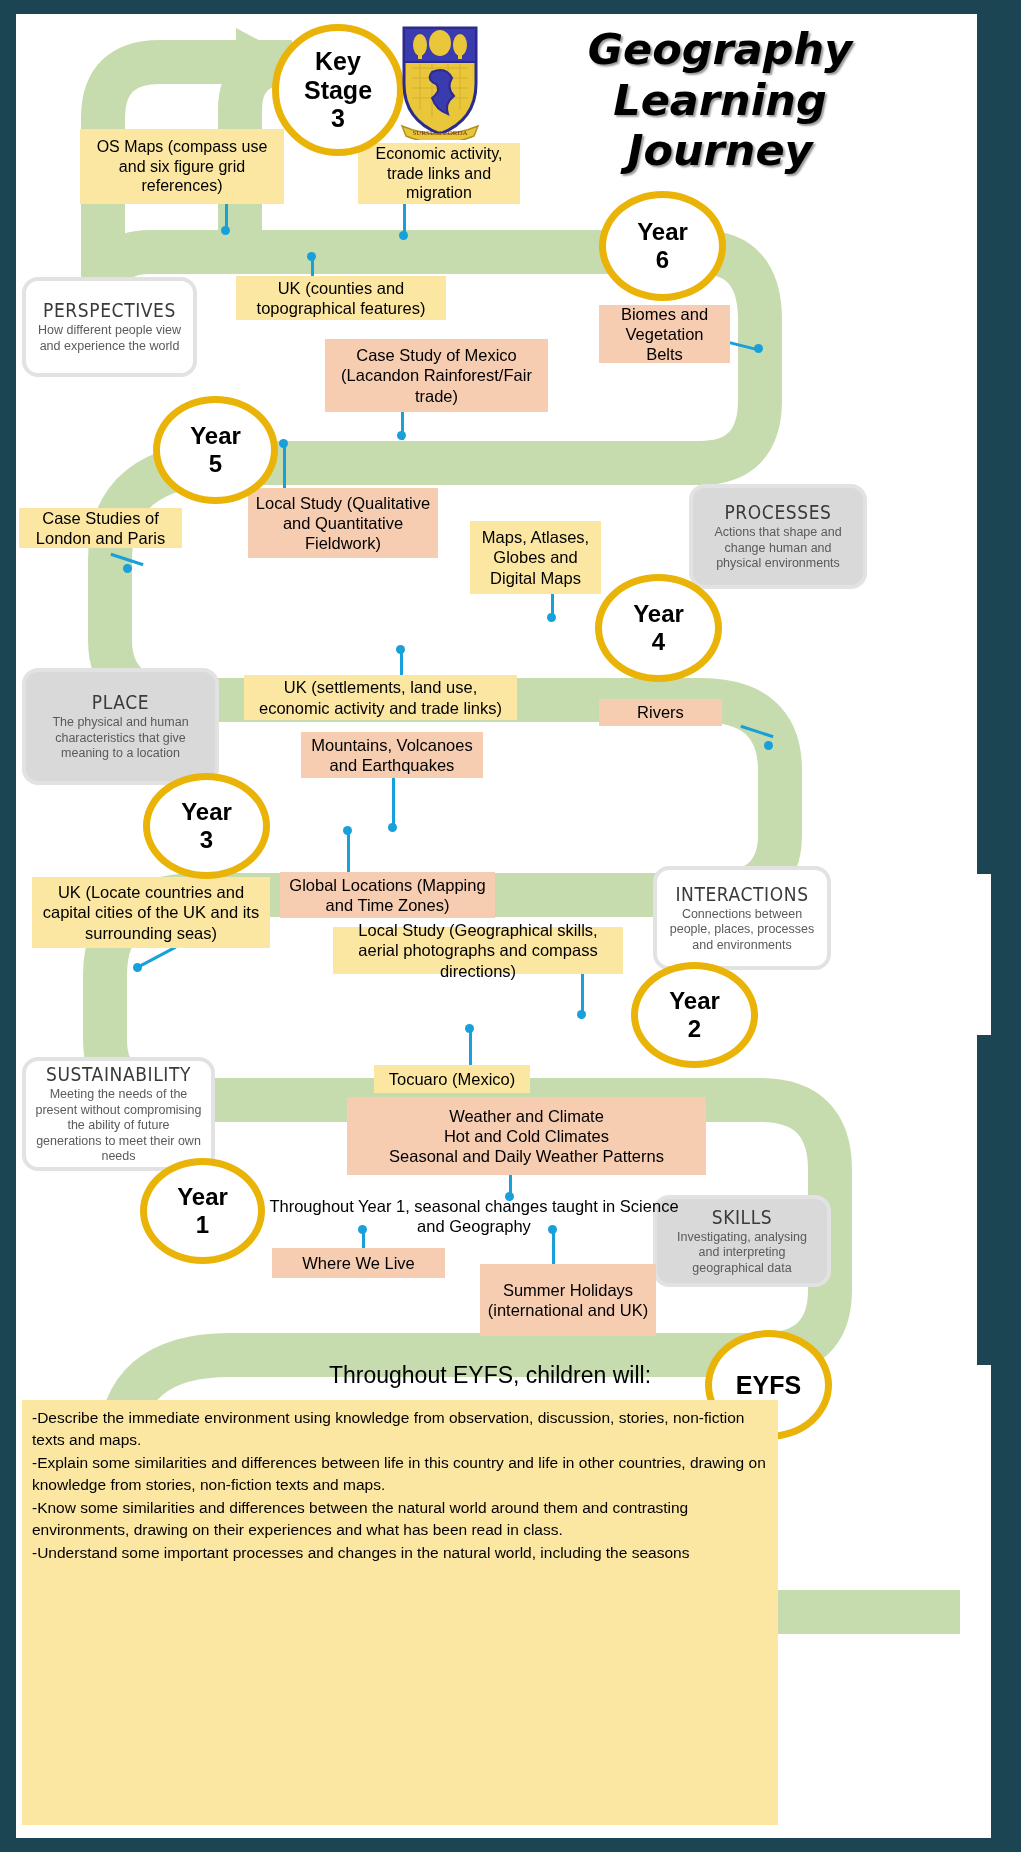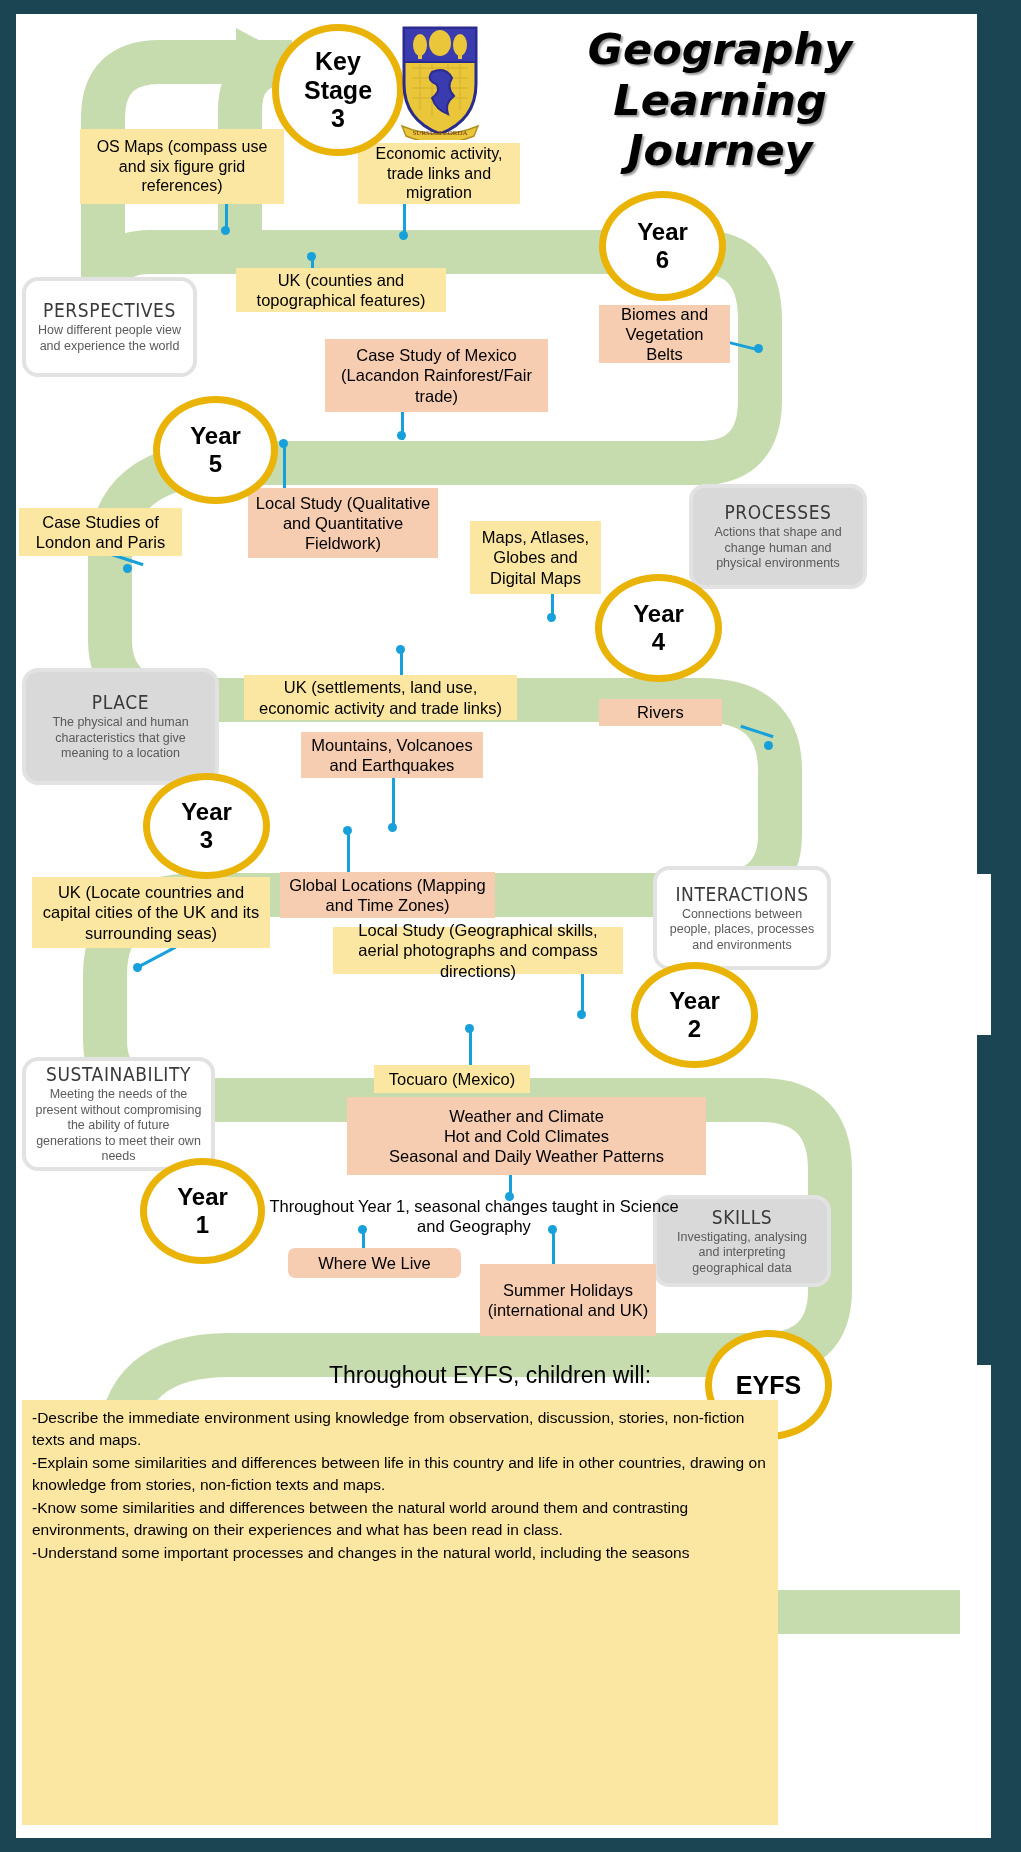--- a/index.html
+++ b/index.html
@@ -298,27 +298,27 @@
   <div class="conn" style="left:362px;top:1229px;width:3px;height:30px;"></div>
   <div class="dot" style="left:358px;top:1225px;"></div>
 
   <div class="conn" style="left:552px;top:1229px;width:3px;height:36px;"></div>
   <div class="dot" style="left:548px;top:1225px;"></div>
 
   <div class="box yellow" style="left:80px;top:129px;width:204px;height:75px;font-size:16px;">OS Maps (compass use and six figure grid references)</div>
 
   <div class="box yellow" style="left:358px;top:143px;width:162px;height:61px;font-size:16px;">Economic activity,  trade links and migration</div>
 
-  <div class="box yellow" style="left:236px;top:268px;width:210px;height:44px;font-size:16.5px;">UK (counties and topographical features)</div>
+  <div class="box yellow" style="left:236px;top:276px;width:210px;height:44px;font-size:16.5px;">UK (counties and topographical features)</div>
 
   <div class="box peach" style="left:599px;top:305px;width:131px;height:58px;font-size:16.5px;">Biomes and Vegetation Belts</div>
 
   <div class="box peach" style="left:325px;top:339px;width:223px;height:73px;font-size:16.5px;">Case Study of Mexico (Lacandon Rainforest/Fair trade)</div>
 
-  <div class="box yellow" style="left:19px;top:508px;width:163px;height:48px;font-size:16.5px;">Case Studies of London and Paris</div>
+  <div class="box yellow" style="left:19px;top:508px;width:163px;height:40px;font-size:16.5px;">Case Studies of London and Paris</div>
 
   <div class="box peach" style="left:248px;top:488px;width:190px;height:70px;font-size:16.5px;">Local Study (Qualitative and Quantitative Fieldwork)</div>
 
   <div class="box yellow" style="left:470px;top:521px;width:131px;height:73px;font-size:16.5px;">Maps, Atlases, Globes and Digital Maps</div>
 
   <div class="box yellow" style="left:244px;top:675px;width:273px;height:45px;font-size:16.5px;">UK (settlements, land use, economic activity and trade links)</div>
 
   <div class="box peach" style="left:599px;top:699px;width:123px;height:27px;font-size:16.5px;">Rivers</div>
 
   <div class="box peach" style="left:301px;top:732px;width:182px;height:46px;font-size:16.5px;">Mountains, Volcanoes and Earthquakes</div>
@@ -330,21 +330,21 @@
   <div class="box yellow" style="left:333px;top:927px;width:290px;height:47px;font-size:16.5px;">Local Study (Geographical skills, aerial photographs and compass directions)</div>
 
   <div class="box yellow" style="left:374px;top:1065px;width:156px;height:28px;font-size:16.5px;">Tocuaro (Mexico)</div>
 
   <div class="box peach" style="left:347px;top:1097px;width:359px;height:78px;font-size:16.5px;white-space:pre-line;">Weather and Climate
 Hot and Cold Climates
 Seasonal and Daily Weather Patterns</div>
 
   <div class="box plain" style="left:258px;top:1193px;width:432px;height:46px;font-size:16.5px;">Throughout Year 1, seasonal changes taught in Science and Geography</div>
 
-  <div class="box peach" style="left:288px;top:1248px;width:173px;height:30px;font-size:16.5px;border-radius:7px;">Where We Live</div>
+  <div class="box peach" style="left:272px;top:1248px;width:173px;height:30px;font-size:16.5px;">Where We Live</div>
 
   <div class="box peach" style="left:480px;top:1264px;width:176px;height:72px;font-size:16.5px;">Summer Holidays (international and UK)</div>
 
   <div class="eyfs-head" style="left:260px;top:1362px;width:460px;">Throughout EYFS, children will:</div>
 
   <div class="eyfs-list" style="left:22px;top:1400px;width:756px;height:425px;">
     <p>-Describe the immediate environment using knowledge from observation, discussion, stories, non-fiction texts and maps.</p>
     <p>-Explain some similarities and differences between life in this country and life in other countries, drawing on knowledge from stories, non-fiction texts and maps.</p>
     <p>-Know some similarities and differences between the natural world around them and contrasting environments, drawing on their experiences and what has been read in class.</p>
     <p>-Understand some important processes and changes in the natural world, including the seasons</p>

